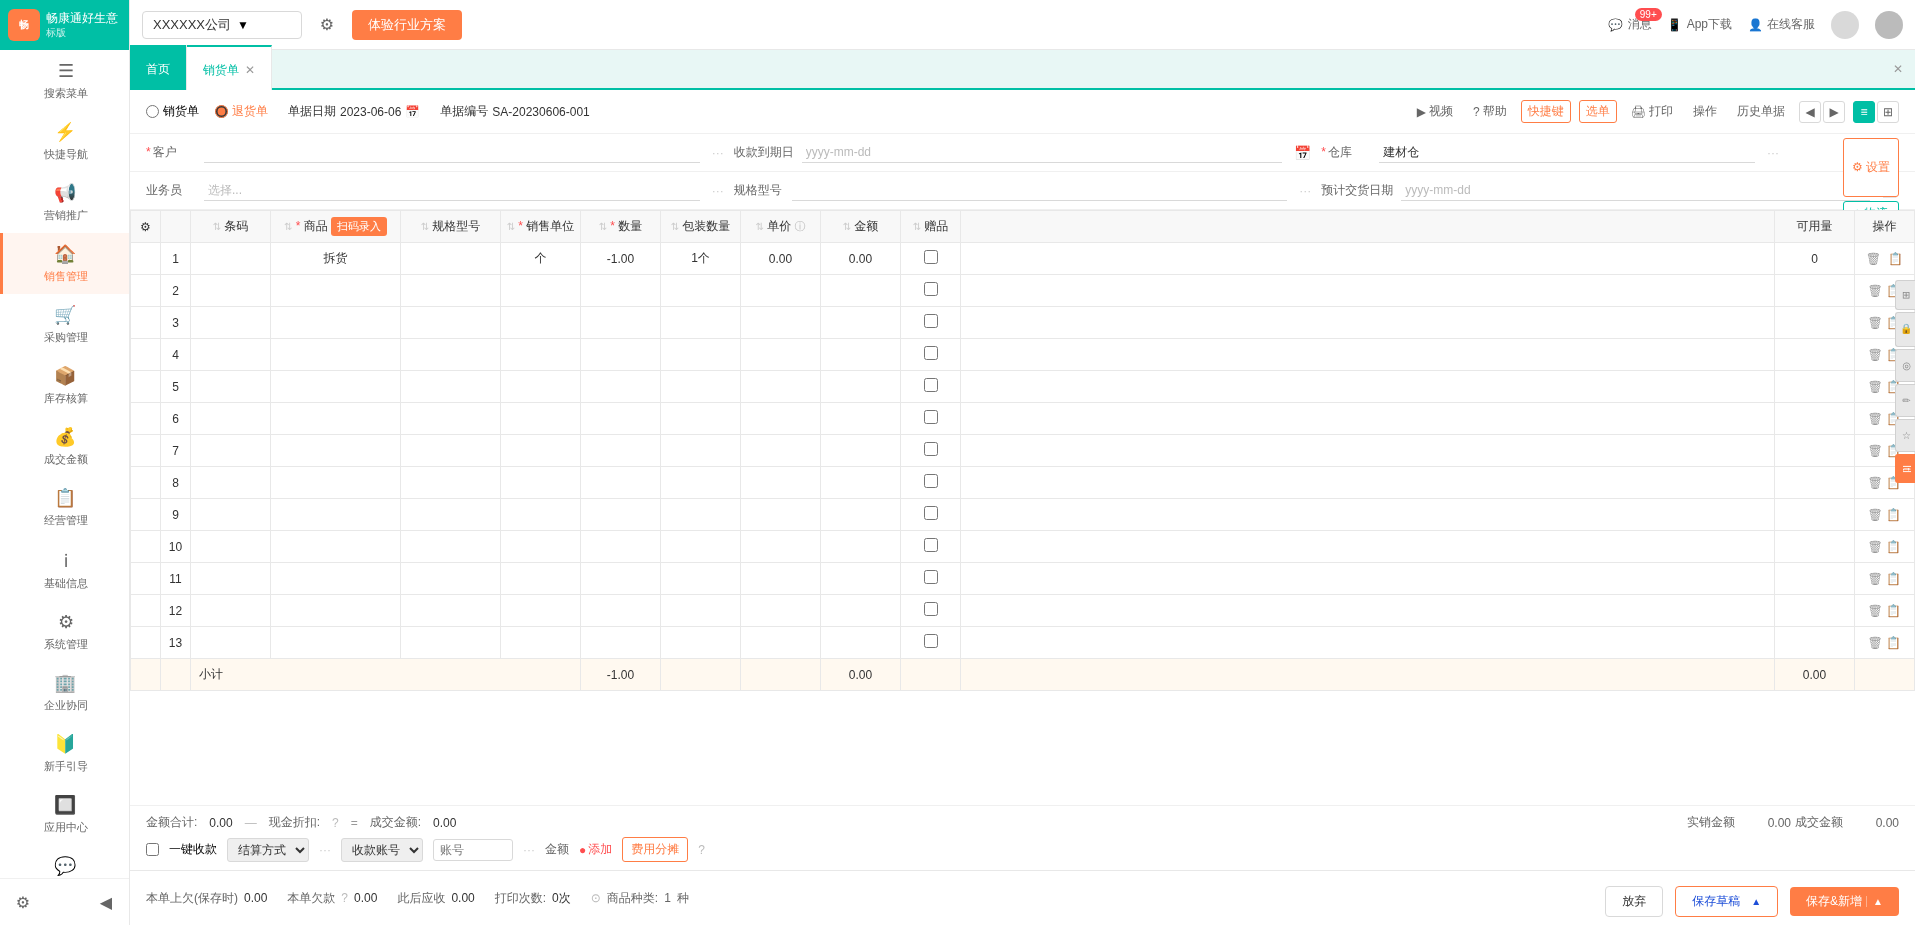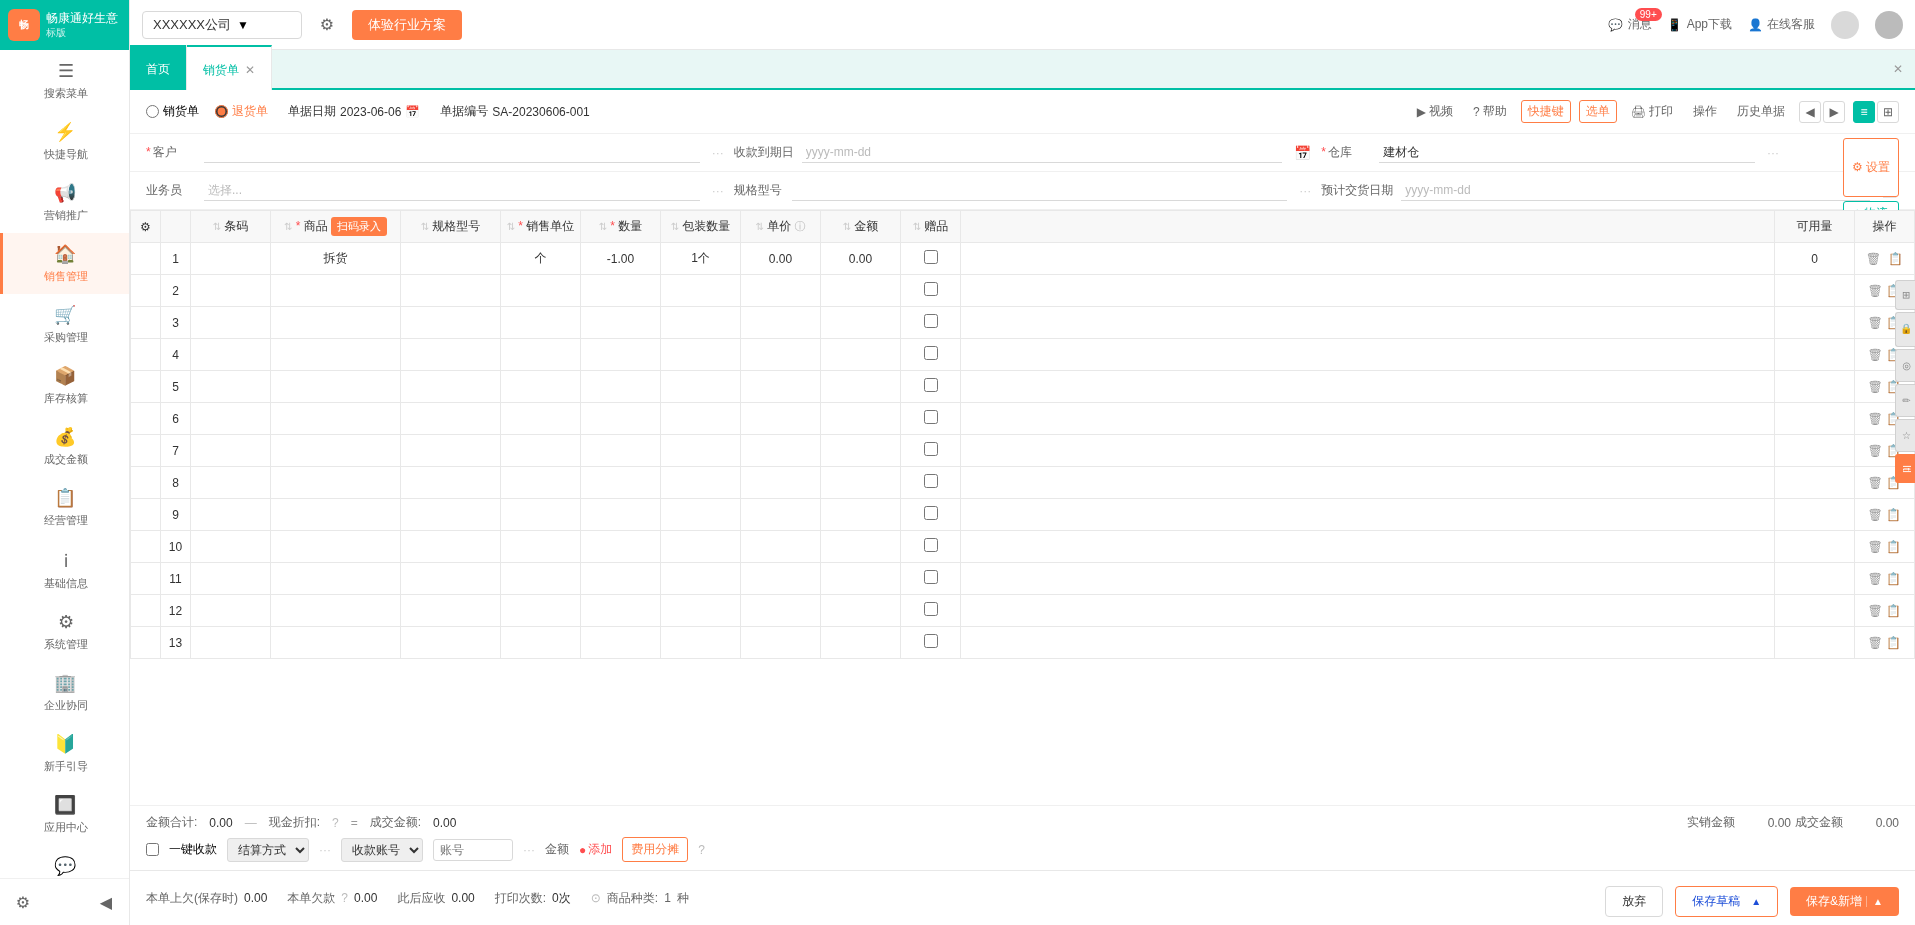--- a/index.html
+++ b/index.html
@@ -566,20 +566,33 @@
               <td></td>
               <td></td>
               <td></td>
               <td></td>
             <td><input type="checkbox" class="table-checkbox" style=""></td>
             <td></td>
               <td></td>
             <td><span style="cursor:pointer;color:#999;margin-right:4px;">🗑</span><span style="cursor:pointer;color:#999;">📋</span></td>
           </tr>
 
+          <tr class="subtotal-row">
+            <td></td>
+            <td></td>
+            <td colspan="4" style="text-align:left; padding-left:8px;">小计</td>
+            <td class="red-text">-1.00</td>
+            <td></td>
+            <td></td>
+            <td>0.00</td>
+            <td></td>
+            <td></td>
+            <td>0.00</td>
+            <td></td>
+          </tr>
         </tbody>
       </table>
     </div>
 
     <div class="form-footer">
       <div class="footer-amounts">
         <span>金额合计:</span>
         <span style="color:#333;">0.00</span>
         <span style="color:#bbb;">—</span>
         <span>现金折扣:</span>

